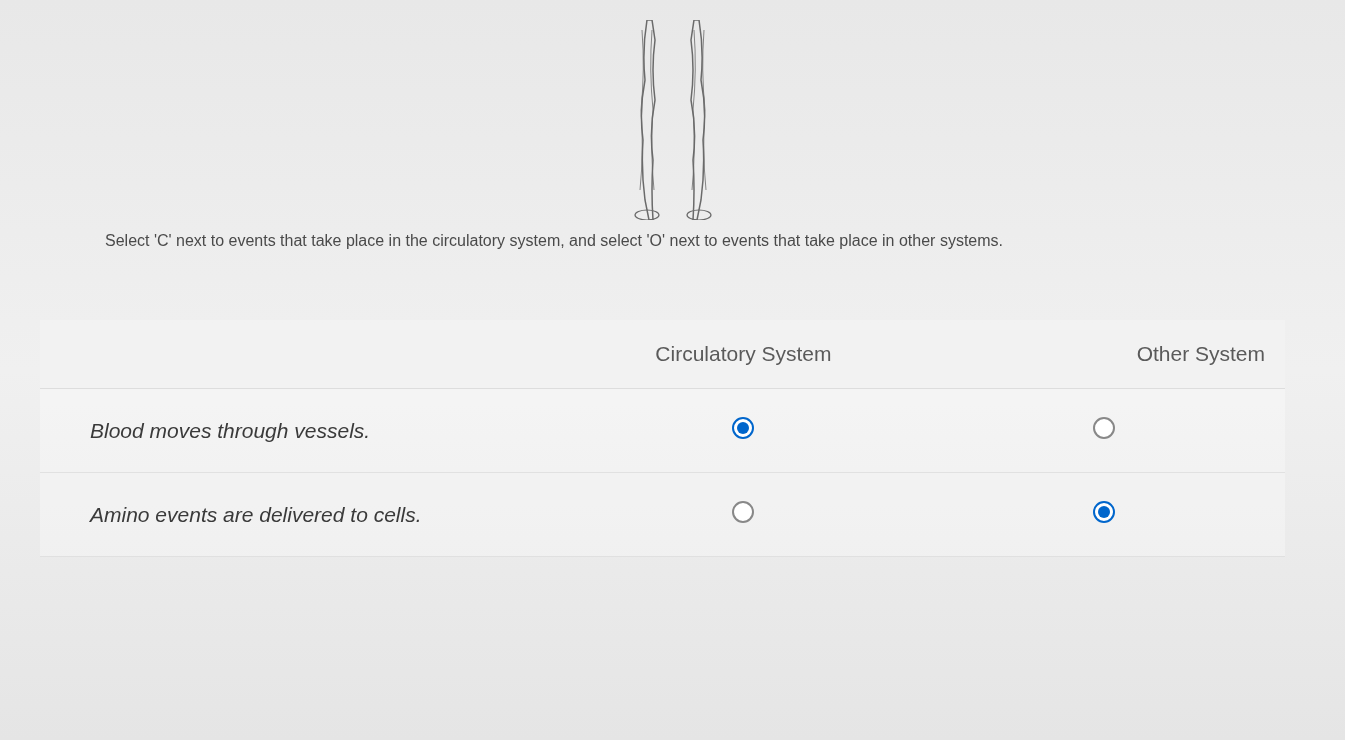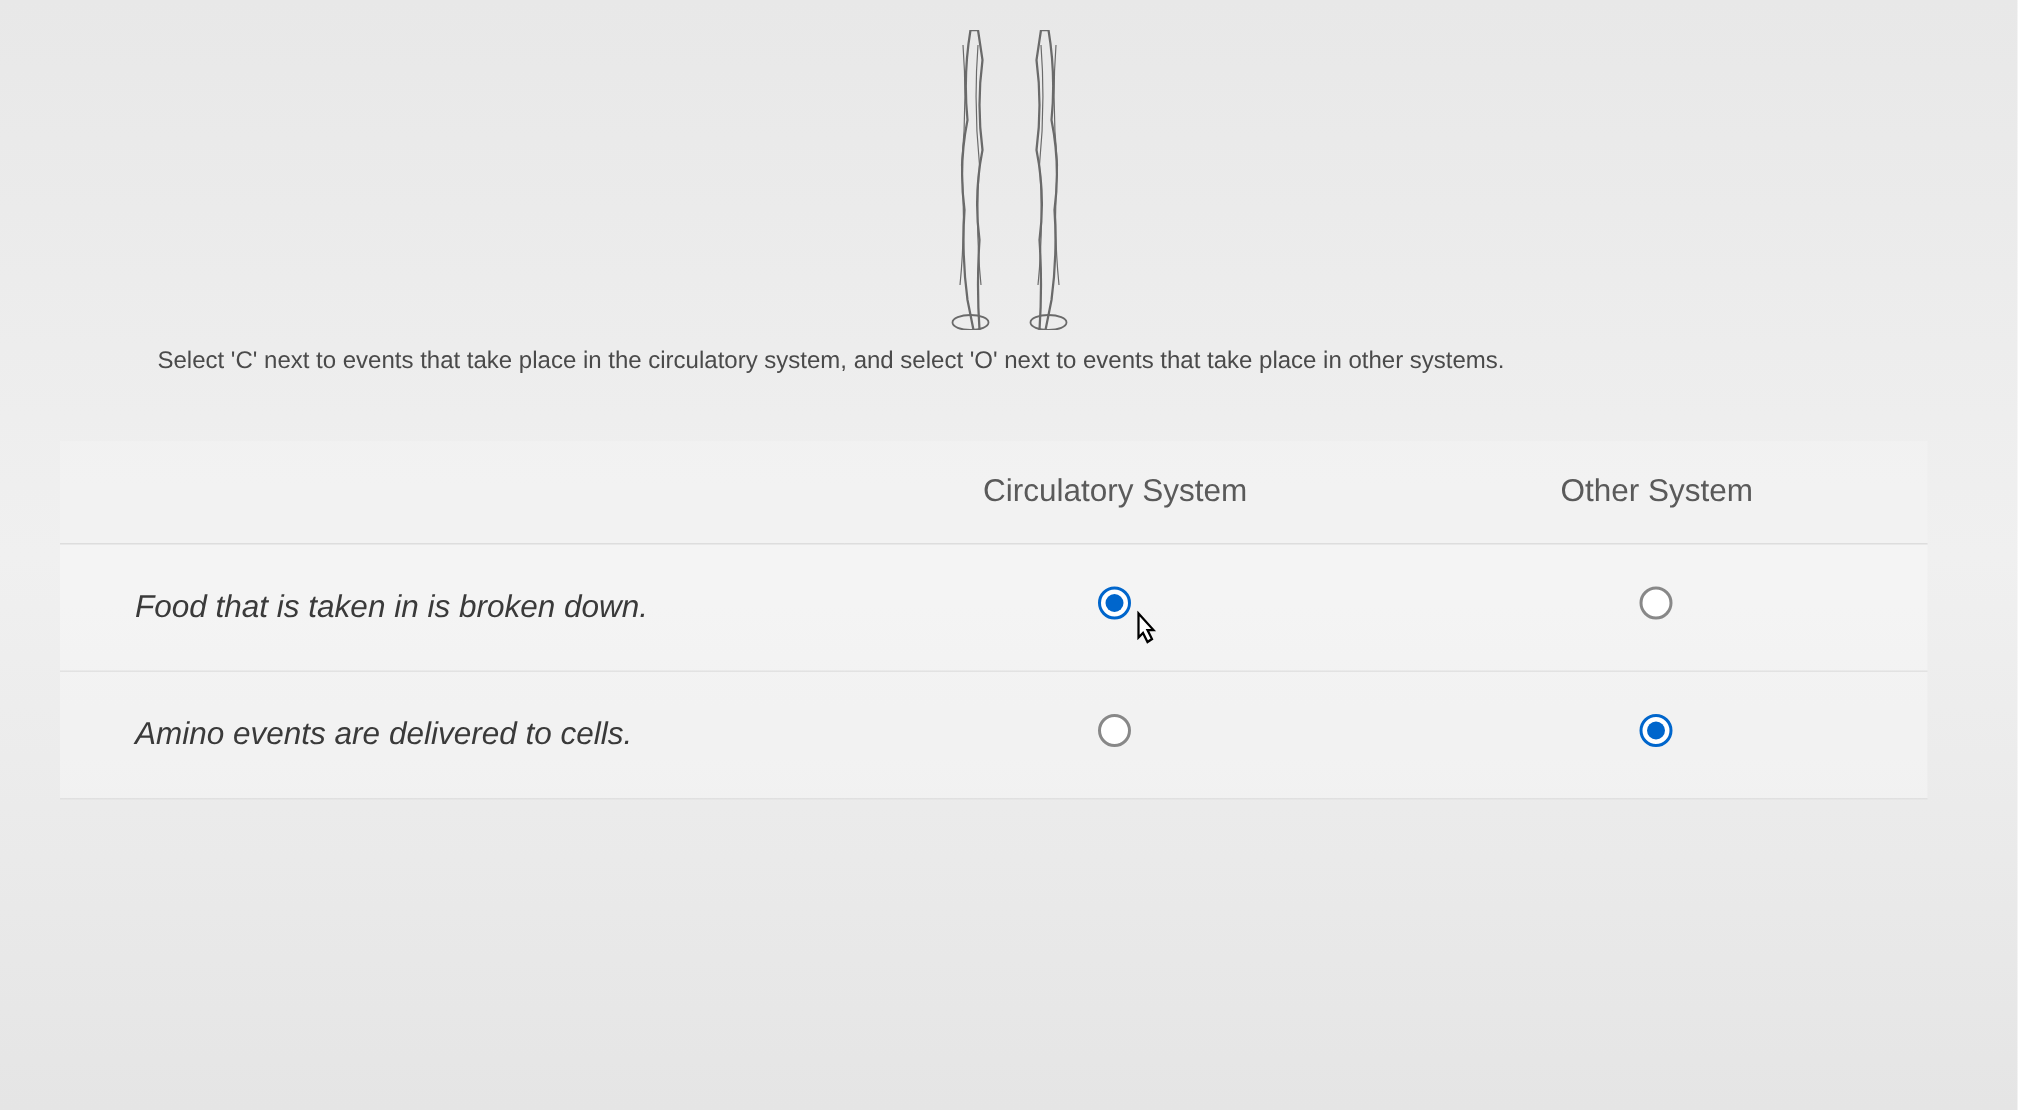--- a/index.html
+++ b/index.html
@@ -43,21 +43,21 @@
       position: absolute;
       top: 230px;
       left: 105px;
       right: 120px;
       font-size: 16px;
       color: #4a4a4a;
       line-height: 1.4;
     }
     .table-container {
       position: absolute;
-      top: 294px;
+      top: 320px;
       left: 40px;
       right: 60px;
       background: rgba(255,255,255,0.3);
     }
     table {
       width: 100%;
       border-collapse: collapse;
     }
     th {
       padding: 22px 20px;
@@ -69,20 +69,21 @@
       border-bottom: 1px solid rgba(200,200,200,0.5);
     }
     th:first-child {
       width: 42%;
     }
     th:nth-child(2) {
       width: 29%;
     }
     th:nth-child(3) {
       width: 29%;
+      text-align: right;
     }
     td {
       padding: 28px 20px;
       font-size: 21px;
       color: #3a3a3a;
       font-style: italic;
       border-bottom: 1px solid rgba(200,200,200,0.4);
     }
     td:first-child {
       text-align: left;
@@ -155,25 +156,23 @@
 <div class="table-container">
   <table>
     <thead>
       <tr>
         <th></th>
         <th>Circulatory System</th>
         <th>Other System</th>
       </tr>
     </thead>
     <tbody id="table-body">
-        <tr>
-          <td>Food that is taken in is broken down.</td>
-          <td><span class="radio selected"></span><span class="cursor-icon"><svg viewBox="0 0 24 28">
-                <path d="M8 2 L8 18 L11 15 L14 21 L17 19 L14 13 L18 13 Z" fill="#fff" stroke="#000" stroke-width="1.5"></path>
-              </svg></span></td>
+    <tr>
+          <td>Blood moves through vessels.</td>
+          <td><span class="radio selected"></span></td>
           <td><span class="radio"></span></td>
         </tr>
         <tr>
           <td>Amino events are delivered to cells.</td>
           <td><span class="radio"></span></td>
           <td><span class="radio selected"></span></td>
         </tr>
       </tbody>
   </table>
 </div>

